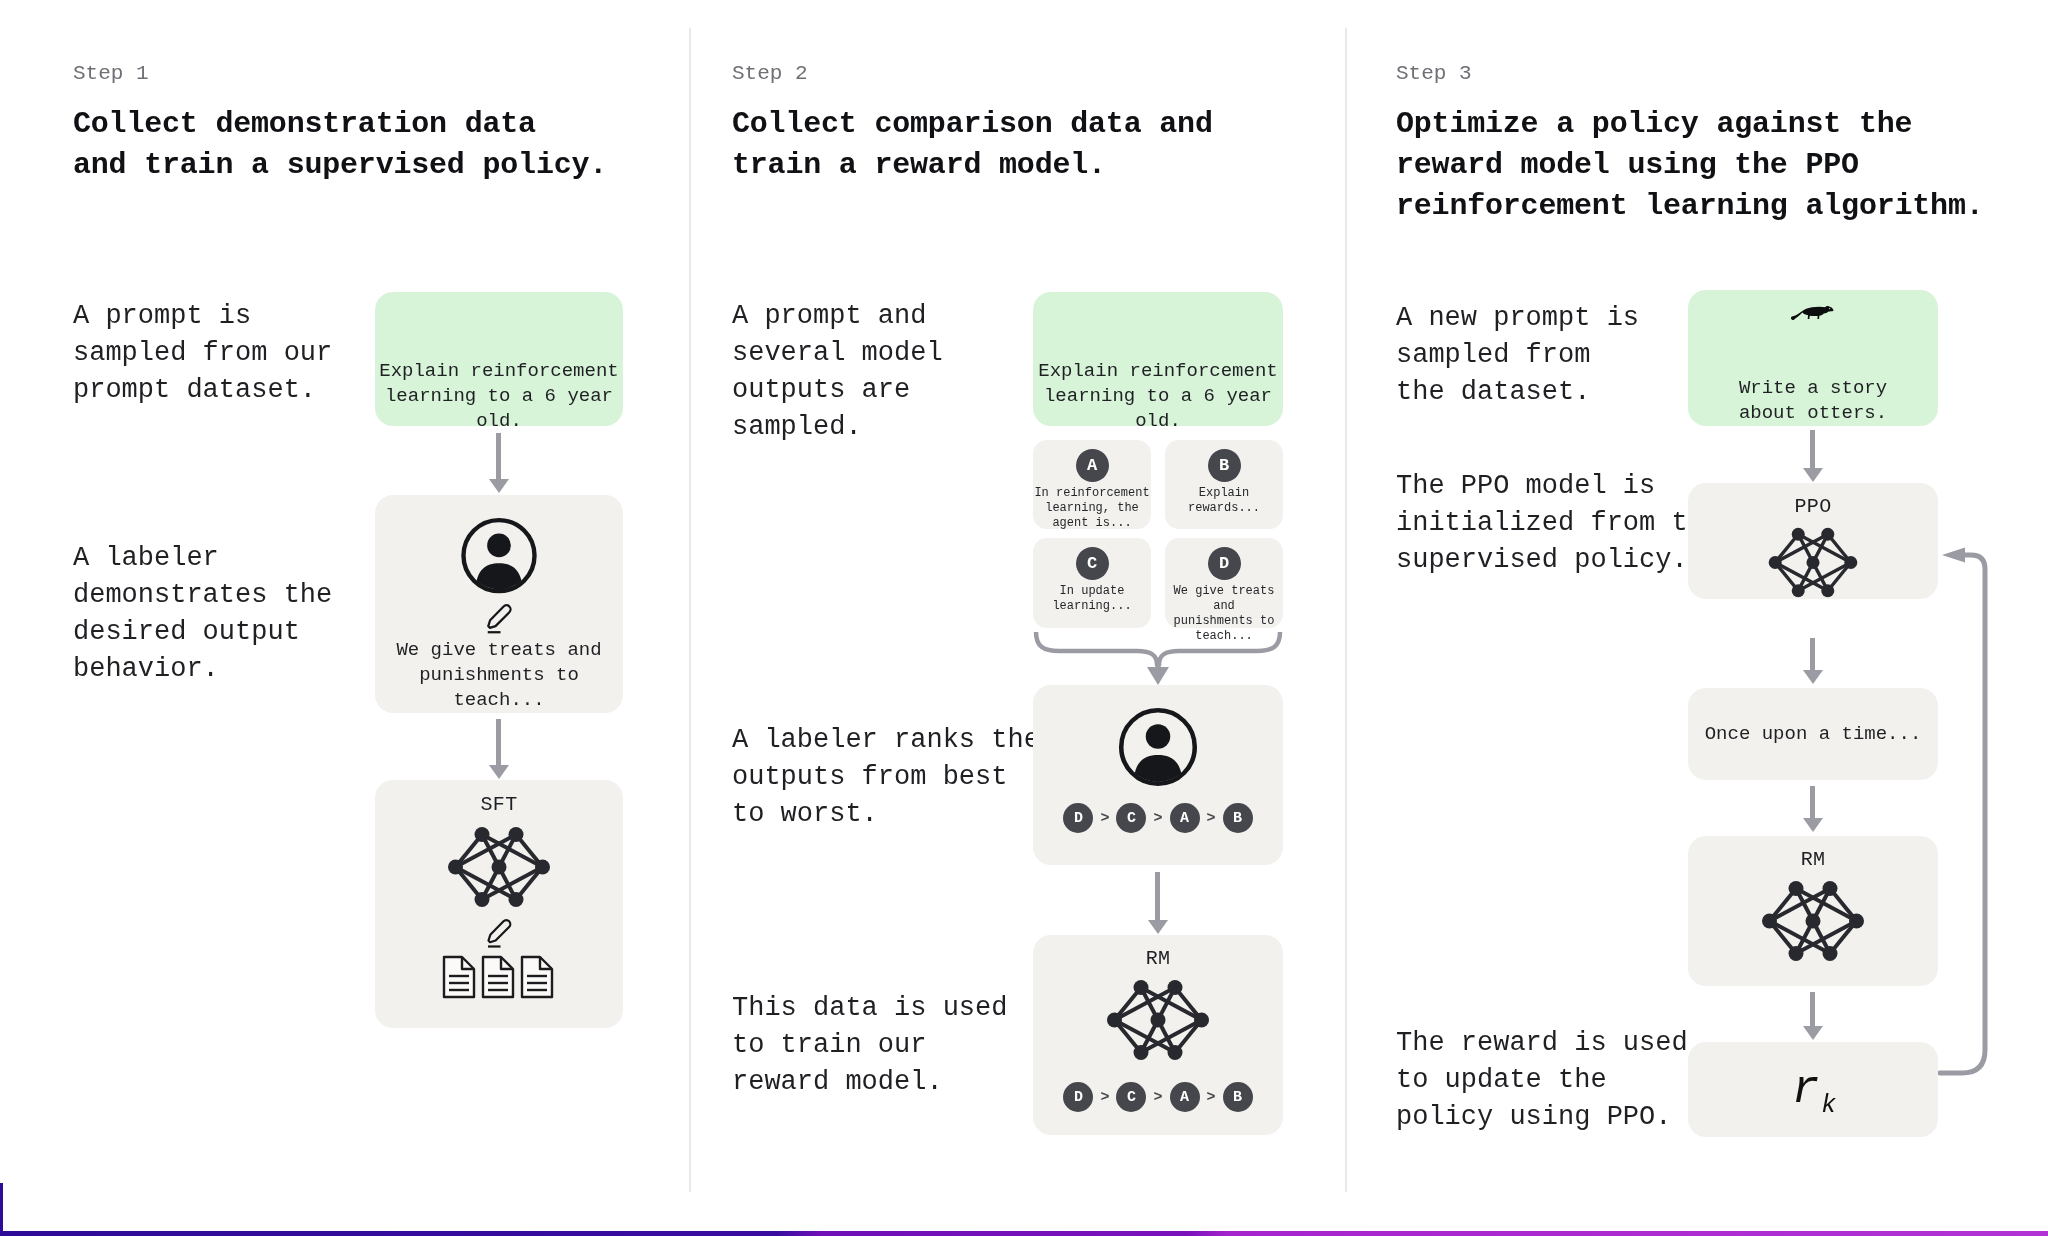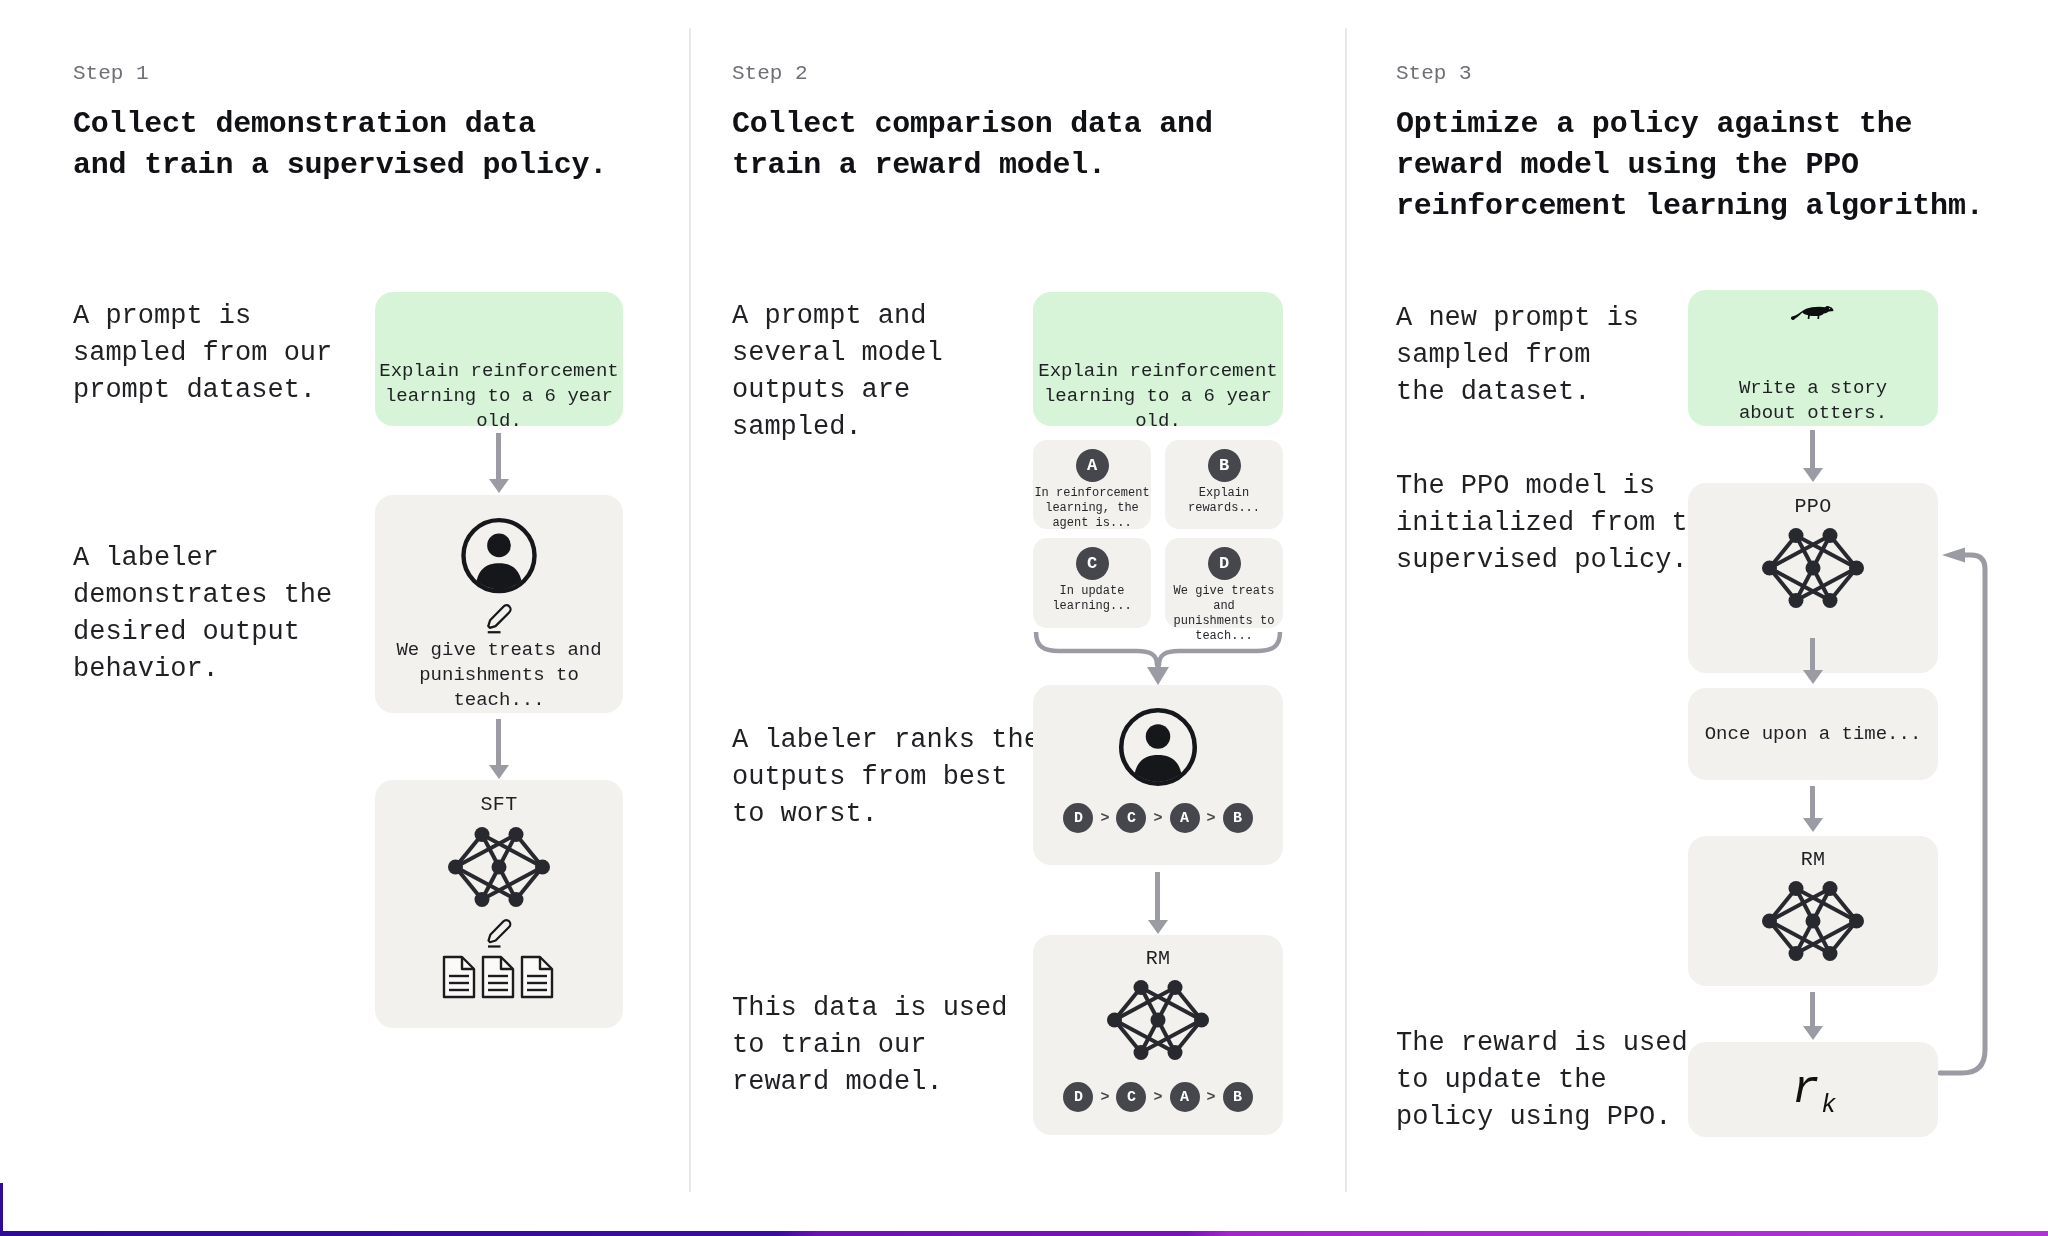--- a/index.html
+++ b/index.html
@@ -262,21 +262,21 @@
   <div class="box green" style="left:1688px;top:290px;width:250px;height:136px">
     <svg width="104" height="50" viewBox="0 0 130 62" style="margin-top:12px">
         <use href="#def-otter"></use>
       </svg>
     <div class="box-text" style="margin-top:4px">Write a story
 about otters.</div>
   </div>
 
   <div class="arrow" style="left:1810px;top:430px;height:38px"></div>
 
-  <div class="box gray" style="left:1688px;top:483px;width:250px;height:190px">
+  <div class="box gray" style="left:1688px;top:483px;width:250px;height:116px">
     <div class="box-label" style="margin-top:12px">PPO</div>
     <svg width="106" height="84" viewBox="0 0 106 84" style="margin-top:8px">
         <use href="#def-network"></use>
       </svg>
   </div>
 
   <div class="arrow" style="left:1810px;top:638px;height:32px"></div>
 
   <div class="box gray" style="left:1688px;top:688px;width:250px;height:92px;justify-content:center">
     <div class="box-text">Once upon a time...</div>

